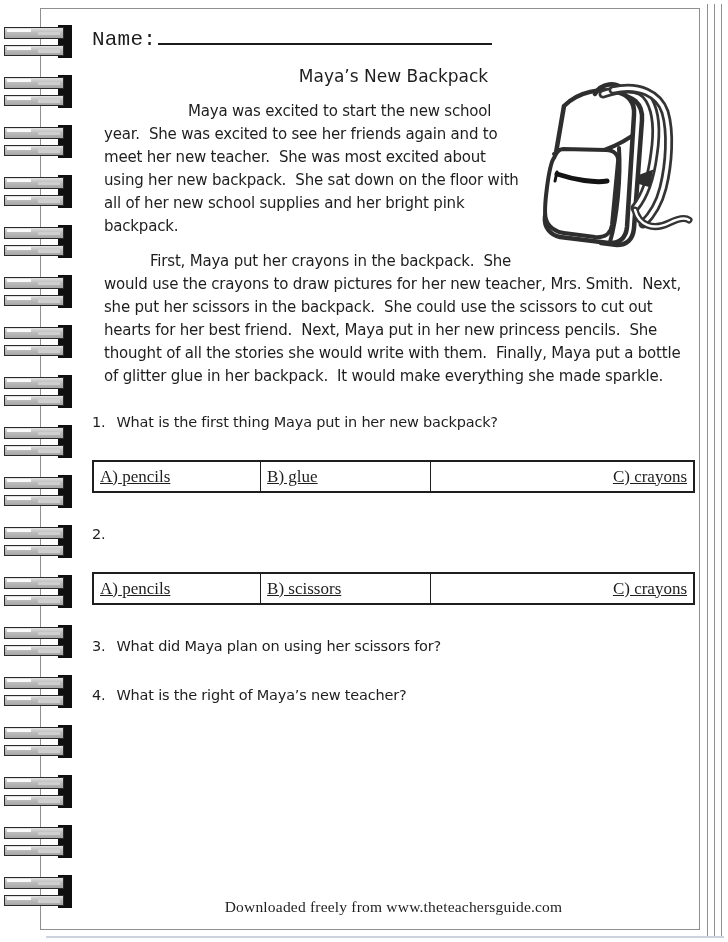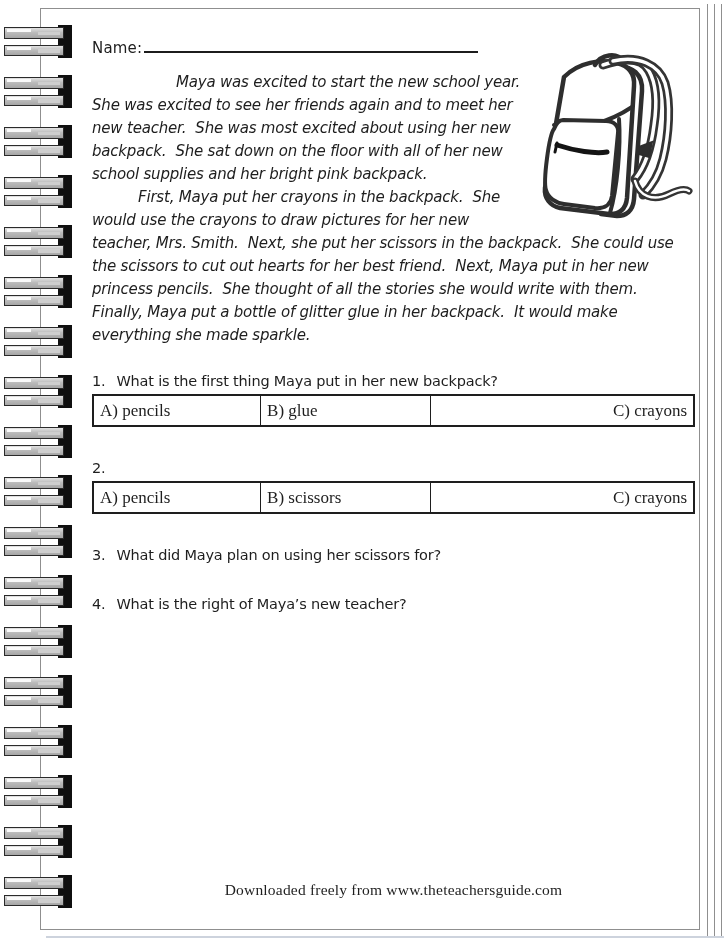--- a/index.html
+++ b/index.html
@@ -12,51 +12,52 @@
     position:absolute;left:40px;top:8px;width:660px;height:922px;
     border:1.6px solid #8f8f8f;background:#ffffff;box-sizing:border-box;z-index:1;
   }
   .edge-line{position:absolute;top:4px;height:932px;width:0;border-left:1.6px solid #8f8f8f;z-index:0;}
   .el1{left:707px;} .el2{left:714px;} .el3{left:721px;}
   .bottom-shadow{position:absolute;left:46px;top:936px;width:678px;border-top:2px solid #cdd3dd;z-index:0;}
 
   .content{position:absolute;left:0;top:0;right:0;bottom:0;padding:10px 4px 0 51px;box-sizing:border-box;}
 
   
-  .name-row{margin-top:17px;font-size:15px;letter-spacing:0.2px;}
+  .name-row{margin-top:3px;font-size:21px;letter-spacing:0.2px;font-family:Liberation Mono, monospace;}
   .name-line{display:inline-block;width:334px;height:1em;border-bottom:2.3px solid #1c1c1c;margin-left:2px;}
 
   
   .title{text-align:center;margin-top:15px;font-size:17px;}
 
   
   .story{margin-top:14px;font-size:15px;line-height:23px;letter-spacing:-0.2px;}
-  .story p{margin:0;white-space:pre-wrap;font-style:italic;}
+  .story p{margin:12px;white-space:pre-wrap;}
   .p1{text-indent:84px;}
   .p2,.p3{text-indent:46px;}
   .backpack-float{float:right;width:162px;height:166px;margin:-14px -4px 6px 10px;}
   .backpack-float svg{overflow:visible;display:block;}
 
   
   .q-row{display:flex;gap:11px;font-size:14.5px;margin-top:33px;letter-spacing:-0.2px;}
   .q-row.first{margin-top:26px;}
   .q-num{flex:0 0 auto;}
   table.answers{
-    width:100%;border-collapse:collapse;margin-top:5px;
+    width:100%;border-collapse:collapse;margin-top:30px;
     font-family:"Liberation Serif",serif;font-size:17px;table-layout:fixed;
     border:2.4px solid #1e1e1e;
+    text-decoration:underline;
   }
   table.answers td{border:1.8px solid #1e1e1e;height:27px;padding:1px 6px;overflow:hidden;}
   table.answers td:nth-child(1){width:27.5%;}
   table.answers td:nth-child(2){width:28%;}
   table.answers td:nth-child(3){width:44.5%;text-align:right;}
 
   
   .footer{
-    position:absolute;left:51px;right:4px;bottom:30px;text-align:center;
+    position:absolute;left:51px;right:4px;bottom:13px;text-align:center;
     font-family:"Liberation Serif",serif;font-size:15.5px;letter-spacing:0.2px;
   }
 
   
   .binding{position:absolute;left:4px;top:28px;width:68px;display:flex;flex-direction:column;gap:23px;z-index:5;}
   .clip{position:relative;width:68px;height:27px;}
   .cb{position:absolute;right:0;top:-3px;bottom:-3px;width:14px;background:#0f0f0f;}
   .bar{
     position:absolute;left:0;width:60px;height:11.5px;box-sizing:border-box;
     background:linear-gradient(180deg,#e2e2e2 0%,#bcbcbc 45%,#a6a6a6 100%);
@@ -74,20 +75,21 @@
 <div class="edge-line el3"></div>
 <div class="bottom-shadow"></div>
 
 <div class="page">
   <div class="content">
 
     <div class="name-row">
       <span>Name:</span><span class="name-line"></span>
     </div>
 
+    <div class="title">Maya’s New Backpack</div>
 
     <div class="story">
       <div class="backpack-float">
         <svg width="162" height="166" viewBox="0 0 158 166" xmlns="http://www.w3.org/2000/svg">
 
           <path d="M 76,10 C 94,8 104,18 103,34 L 95,142 C 94,154 87,159 78,159 L 62,157" fill="#ffffff" stroke="#2e2e2e" stroke-width="4.5" stroke-linecap="round" stroke-linejoin="round"></path>
 
           <path d="M 25,20 C 40,5 62,2 78,6 C 90,9 96,17 95,29 L 88,141 C 87,152 80,158 70,157 L 21,151 C 11,149 5,141 6,131 Z" fill="#ffffff" stroke="#2e2e2e" stroke-width="4.5" stroke-linecap="round" stroke-linejoin="round"></path>
 
           <path d="M 56,8 C 62,-3 78,-5 84,4" fill="none" stroke="#2e2e2e" stroke-width="4.5" stroke-linecap="round"></path>

